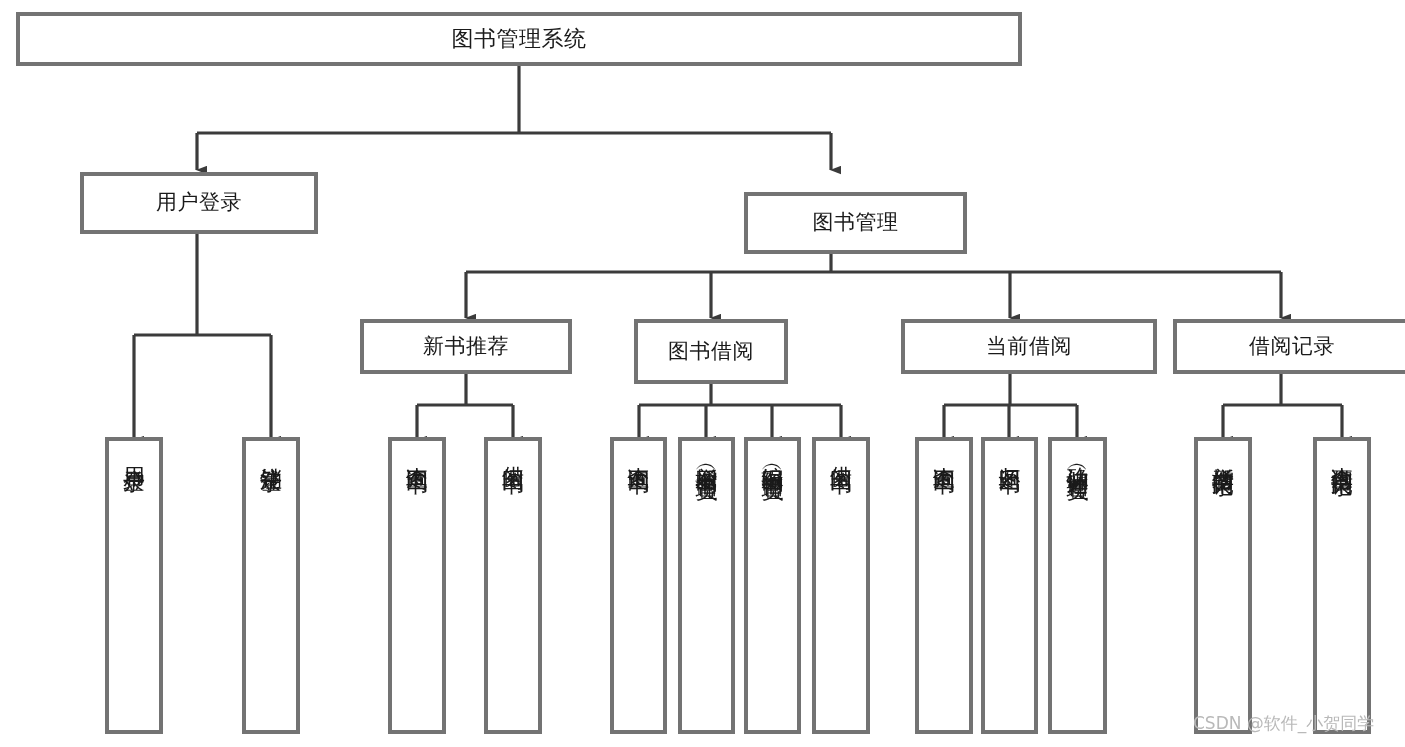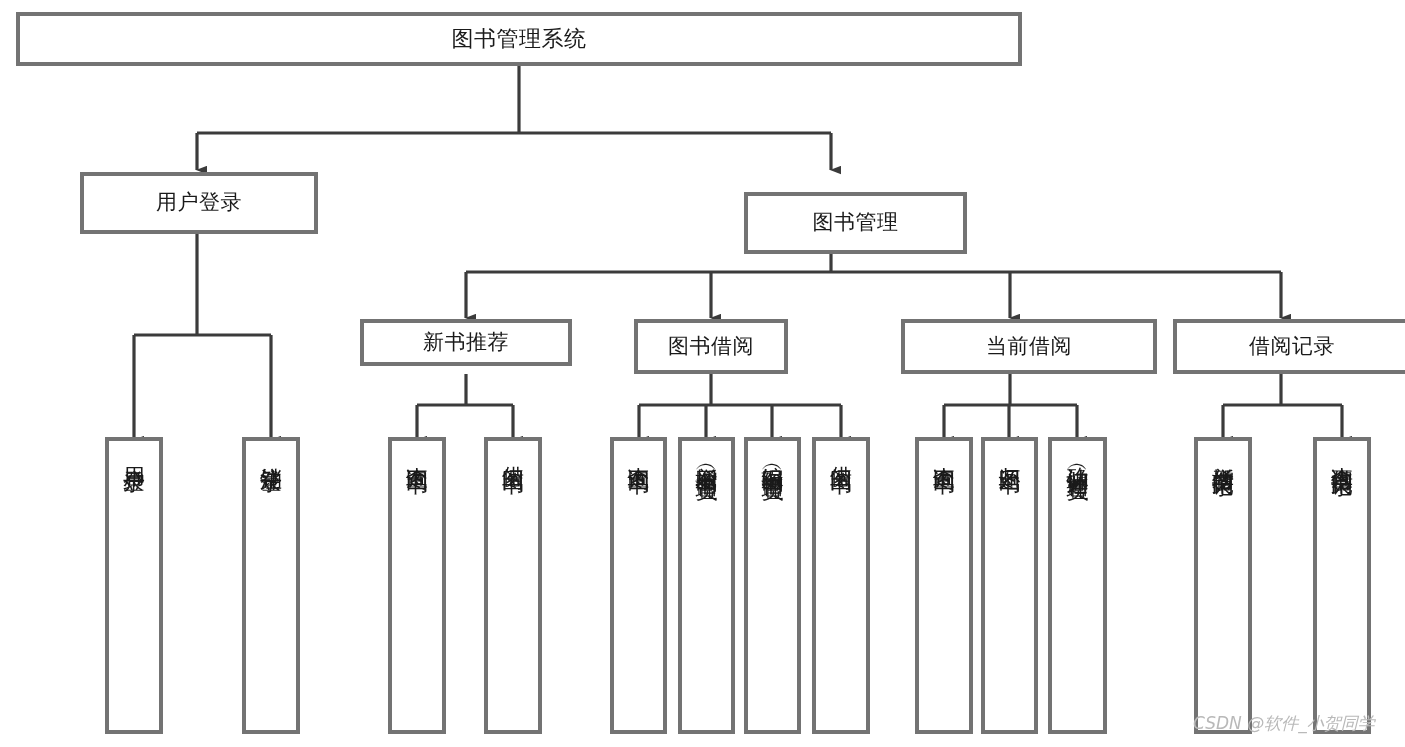--- a/index.html
+++ b/index.html
@@ -64,21 +64,20 @@
     white-space: nowrap;
   }
   #watermark {
     position: absolute;
     left: 1193px;
     top: 712px;
     font-size: 17px;
     color: #b9b9b9;
     white-space: nowrap;
     font-family: "DejaVu Sans", "Liberation Sans", sans-serif;
-    font-style: italic;
   }
 </style>
 </head>
 <body>
 
 <div id="diagram-root">
 
   <svg id="edges" viewBox="0 0 1405 747" xmlns="http://www.w3.org/2000/svg">
     <defs>
       <marker id="arrowhead" markerWidth="9" markerHeight="11" refX="4.2" refY="10" orient="auto" markerUnits="userSpaceOnUse">
@@ -134,24 +133,24 @@
     <span class="node-label">图书管理系统</span>
   </div>
 
   <div class="node horiz" style="left:80px; top:172px; width:238px; height:62px;">
     <span class="node-label">用户登录</span>
   </div>
   <div class="node horiz" style="left:744px; top:172px; width:223px; height:62px;margin-top:20px;">
     <span class="node-label">图书管理</span>
   </div>
 
-  <div class="node horiz" style="left:360px; top:319px; width:212px; height:47px;">
+  <div class="node horiz" style="left:360px; top:319px; width:212px; height:55px;">
     <span class="node-label">新书推荐</span>
   </div>
-  <div class="node horiz" style="left:634px; top:319px; width:154px; height:55px;">
+  <div class="node horiz" style="left:634px; top:319px; width:154px; height:65px;">
     <span class="node-label">图书借阅</span>
   </div>
   <div class="node horiz" style="left:901px; top:319px; width:256px; height:55px;">
     <span class="node-label">当前借阅</span>
   </div>
   <div class="node horiz" style="left:1173px; top:319px; width:238px; height:55px;">
     <span class="node-label">借阅记录</span>
   </div>
 
   <div class="node vert" style="left:105px; top:437px; width:58px; height:297px;">

